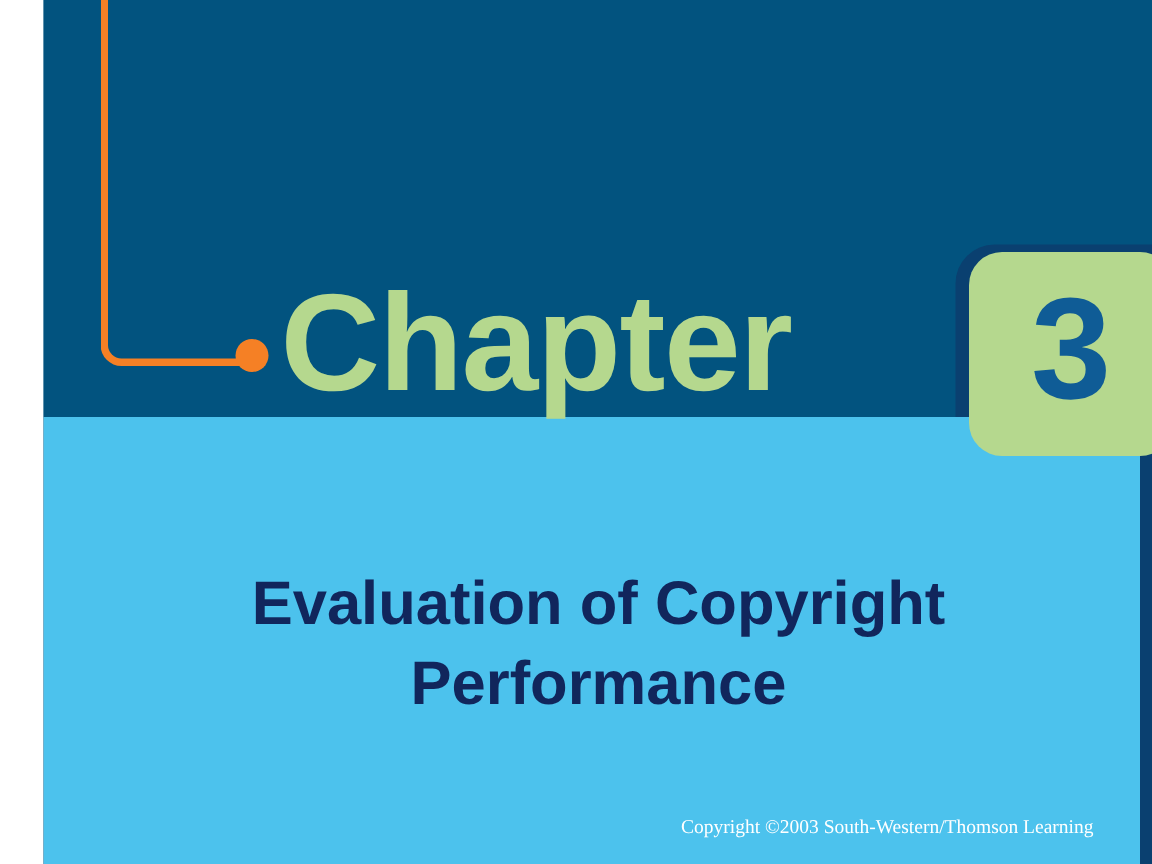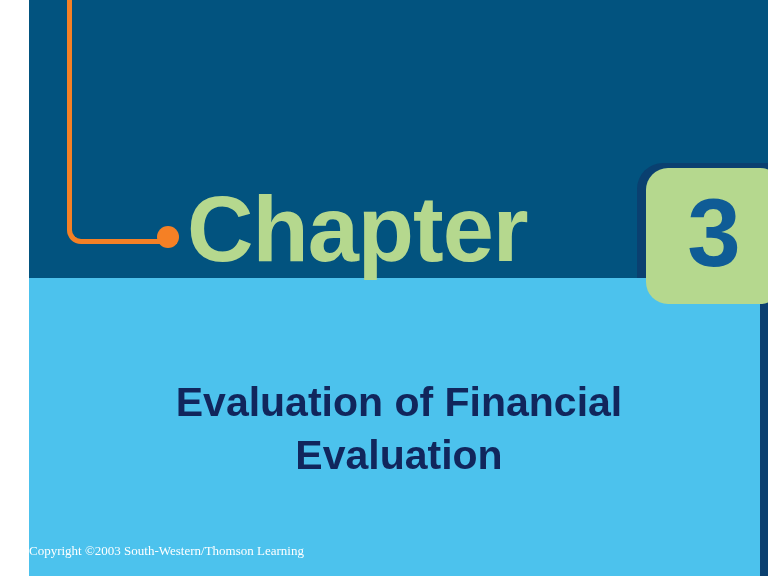--- a/index.html
+++ b/index.html
@@ -114,21 +114,21 @@
     font-weight: bold;
     color: #11265c;
     line-height: 1.3;
   }
 
   
   .copyright {
     position: absolute;
     left: 0; top: 543px;
     width: 700px;
-    text-align: left;
+    text-align: right;
     font-family: "Liberation Serif", serif;
     font-size: 13px;
     color: #ffffff;
   }
 </style>
 </head>
 <body>
 
 <div id="slide">
 
@@ -144,17 +144,17 @@
 
   <div class="elbow"></div>
   <div class="elbow-dot"></div>
 
   <div class="chapter-word">Chapter</div>
 
   <div class="number-badge">
     <span>3</span>
   </div>
 
-  <div class="main-title">Evaluation of Financial Evaluation</div>
+  <div class="main-title">Evaluation of Copyright Performance</div>
 
   <div class="copyright">Copyright ©2003 South-Western/Thomson Learning</div>
 
 </div>
 
 </body></html>

